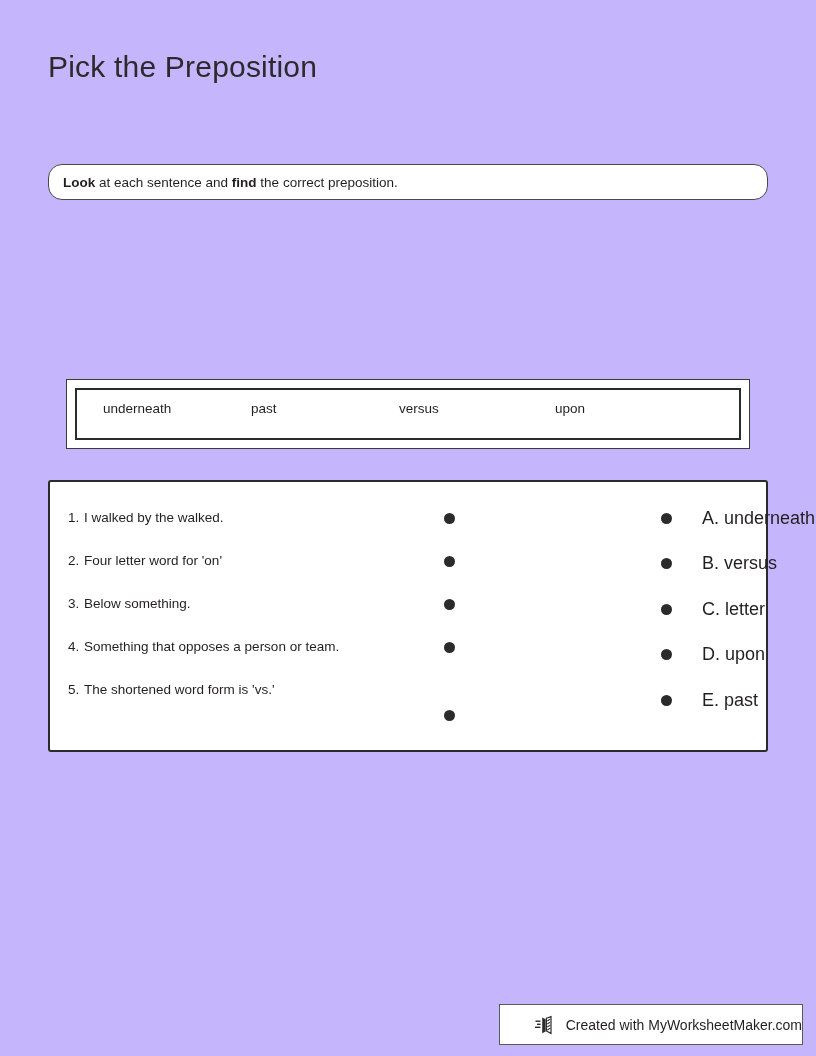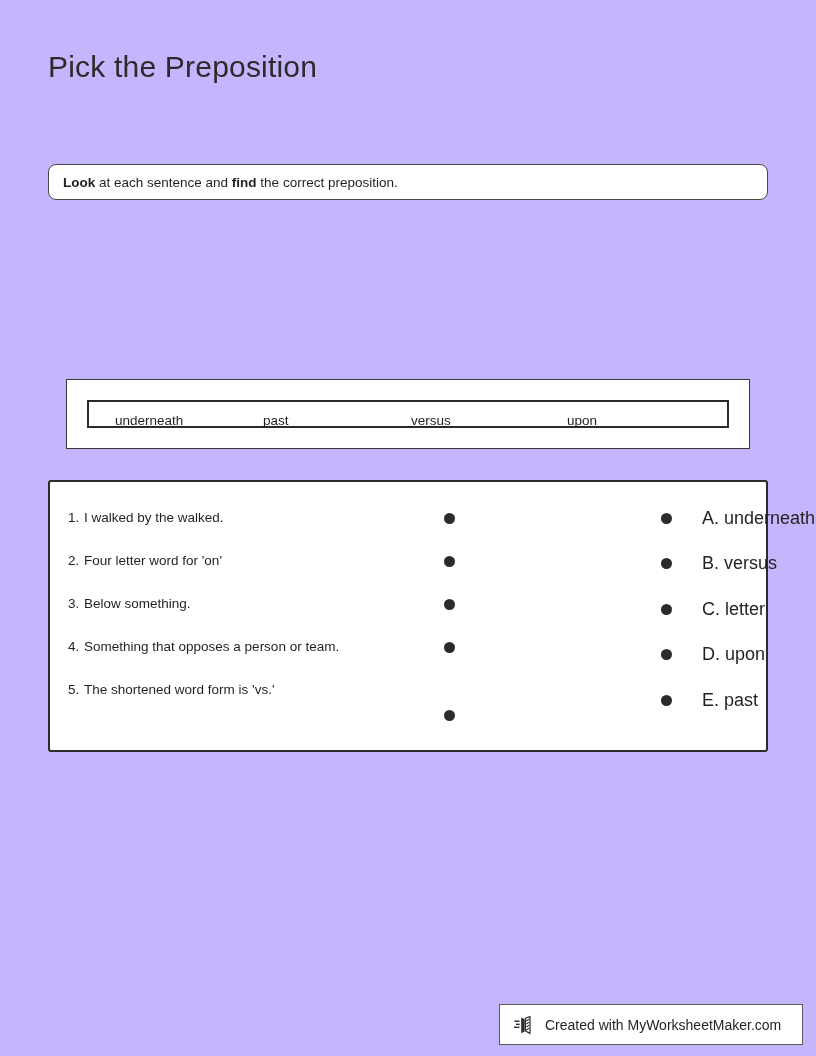--- a/index.html
+++ b/index.html
@@ -59,21 +59,21 @@
   }
 
   
   .instruction-box {
     position: absolute;
     left: 48px;
     top: 164px;
     width: 720px;
     height: 36px;
     border: 1.6px solid #4a4a4a;
-    border-radius: 8px;
+    border-radius: 14px;
     box-sizing: border-box;
     display: flex;
     align-items: center;
     background: #fff;
   }
   .instruction-text {
     padding-left: 14px;
     font-size: 13.5px;
     color: #231f20;
   }
@@ -81,21 +81,21 @@
 
   
   .wordbank-box {
     position: absolute;
     left: 66px;
     top: 379px;
     width: 684px;
     height: 70px;
     box-sizing: border-box;
     border: 1.4px solid #3a3a3a;
-    padding: 20px;
+    padding: 8px;
     background: #fff;
   }
   .wordbank-inner {
     width: 100%;
     height: 100%;
     box-sizing: border-box;
     border: 2.6px solid #2b2b2b;
     background: #fff;
     position: relative;
   }
@@ -205,20 +205,21 @@
     left: 499px;
     top: 1004px;
     width: 304px;
     height: 41px;
     box-sizing: border-box;
     border: 1.3px solid #5a5a5a;
     background: #fff;
     display: flex;
     align-items: center;
     padding-left: 14px;
+    justify-content: flex-end;
   }
   .footer-logo {
     width: 22px;
     height: 22px;
     flex: 0 0 22px;
     margin-right: 9px;
     position: relative;
   }
   .footer-text {
     font-size: 14px;

